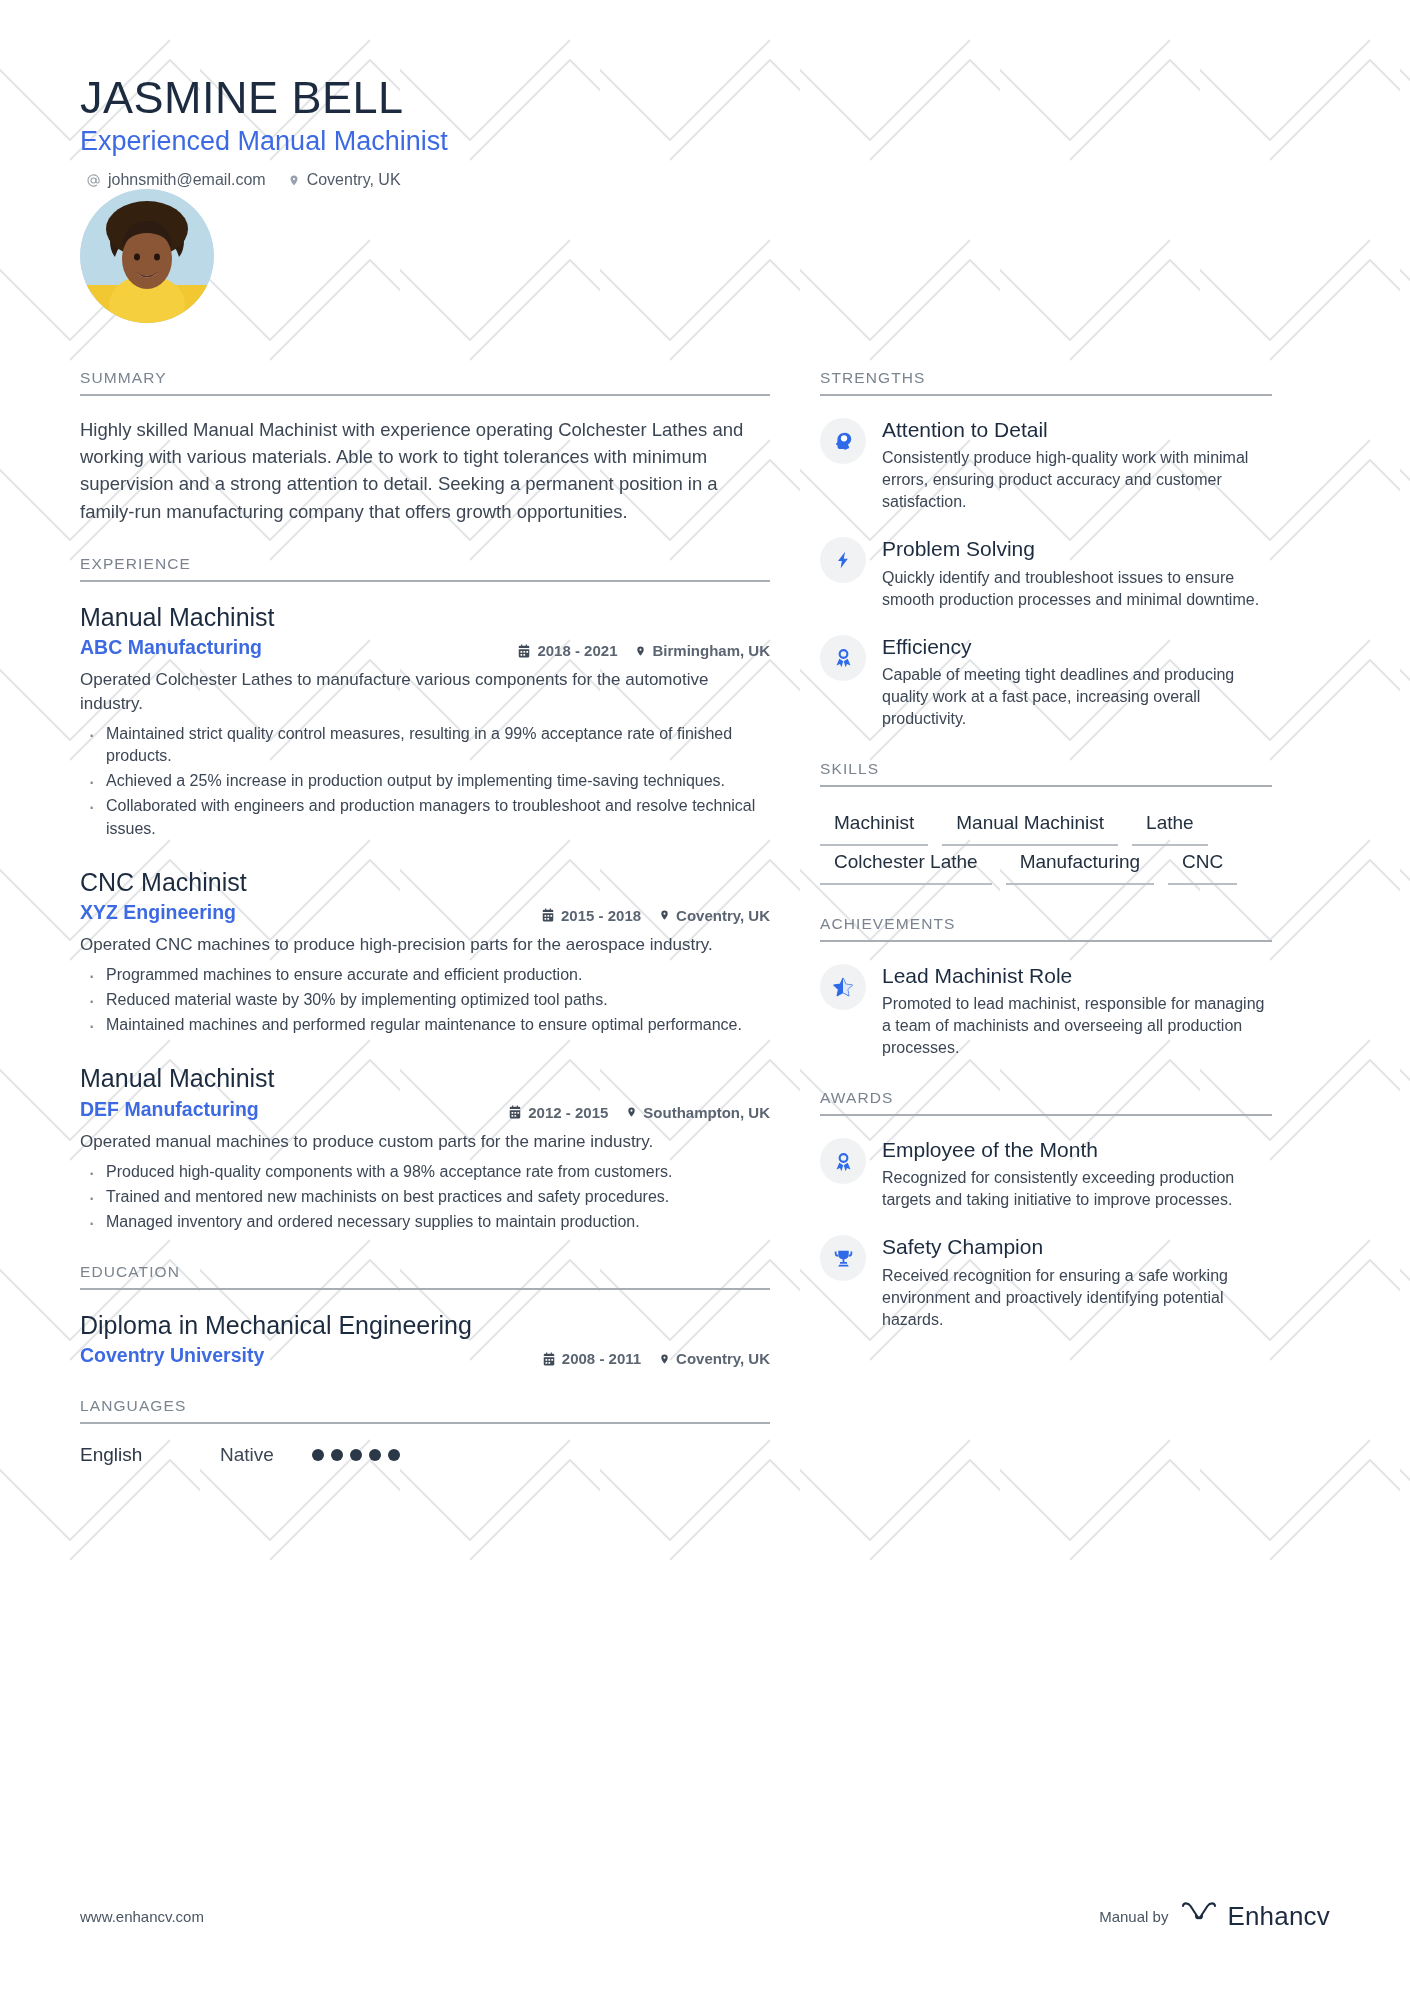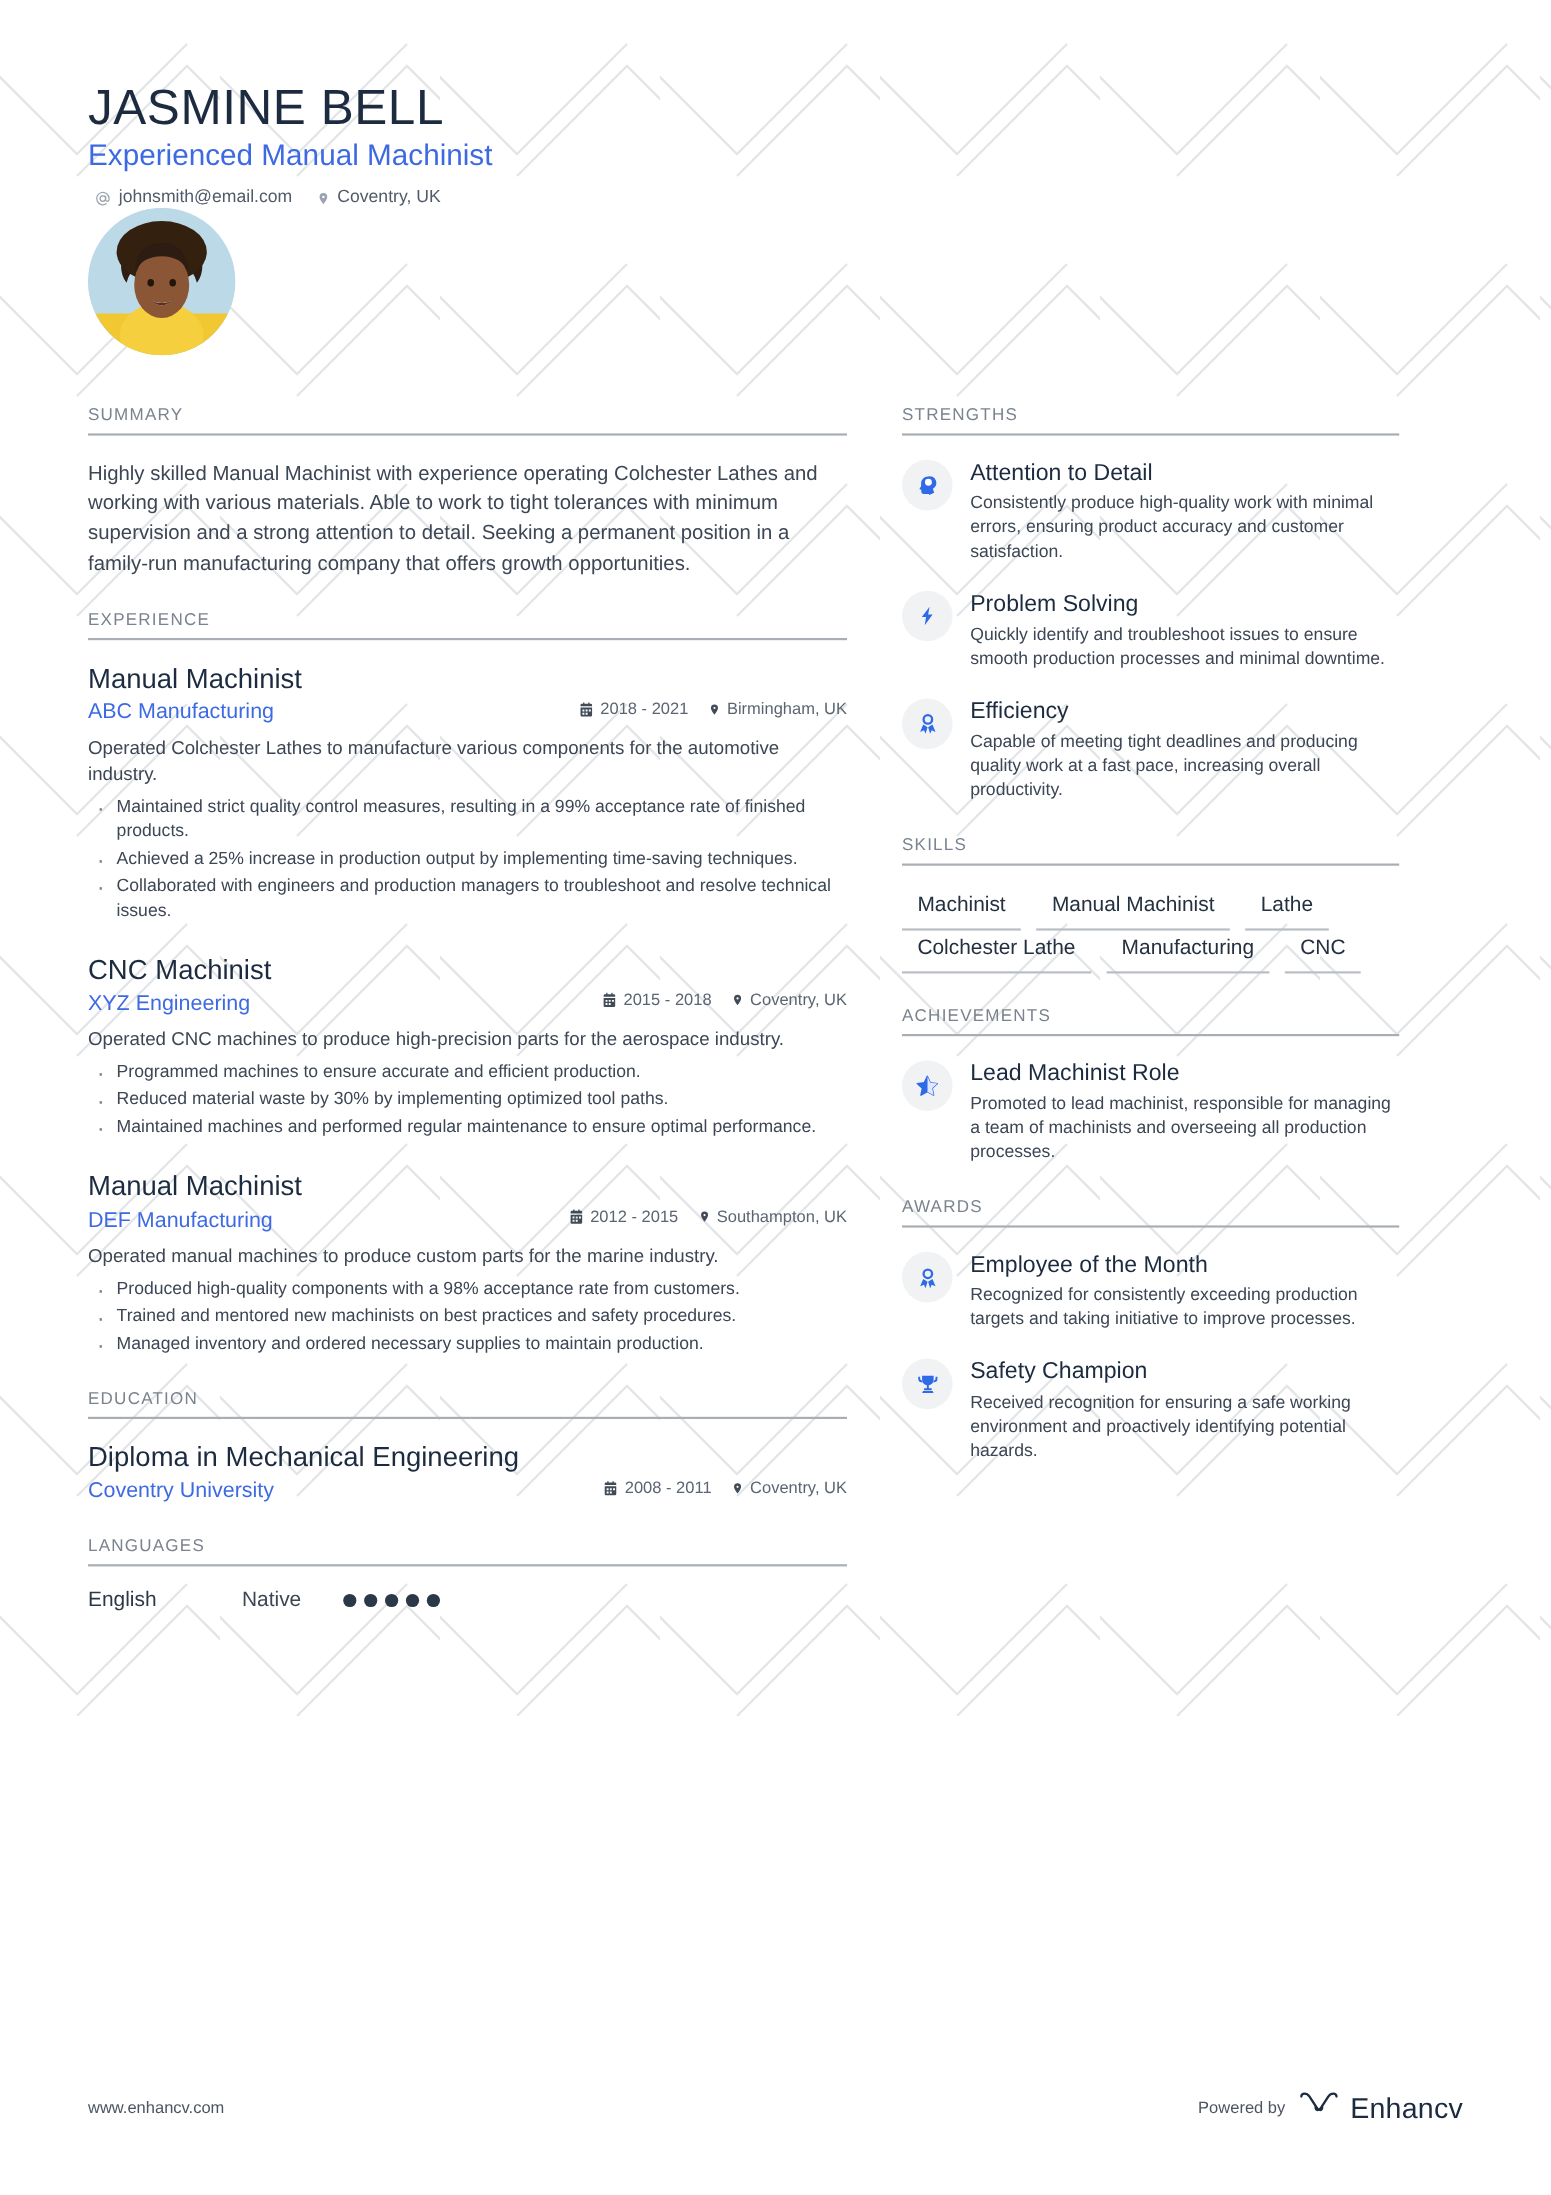--- a/index.html
+++ b/index.html
@@ -112,22 +112,23 @@
   .entry:last-child { margin-bottom: 6px; }
   .entry-title {
     font-size: 25px;
     font-weight: 400;
     color: #1c2b3f;
     line-height: 1.25;
     margin-bottom: 3px;
   }
   .entry-meta {
     display: flex;
-    align-items: flex-start;
+    align-items: flex-end;
     margin-bottom: 9px;
+    font-weight: bold;
   }
   .entry-org {
     font-size: 19.5px;
     color: #3d6ae3;
     flex: none;
   }
   .entry-right {
     display: flex;
     align-items: center;
     gap: 18px;
@@ -566,21 +567,21 @@
           </div>
         </div>
 
       </div>
     </div>
   </div>
 
   <div class="footer">
     <div class="footer-url">www.enhancv.com</div>
     <div class="footer-right">
-      <span class="powered">Powered by</span>
+      <span class="powered">Manual by</span>
       <span class="brand">
         <span>
           <svg width="38" height="26" viewBox="0 0 38 26" fill="none" stroke="#1c2b3f" stroke-width="2.1" stroke-linecap="round" stroke-linejoin="round">
             <path d="M3 6 C3 2.5 8 2.5 10.5 6 L17 16 C19 19 22 19 22 15.5"></path>
             <path d="M35 6 C35 2.5 30 2.5 27.5 6 L21 16 C19 19 16 19 16 15.5"></path>
           </svg>
         </span>
         <span>Enhancv</span>
       </span>
     </div>

